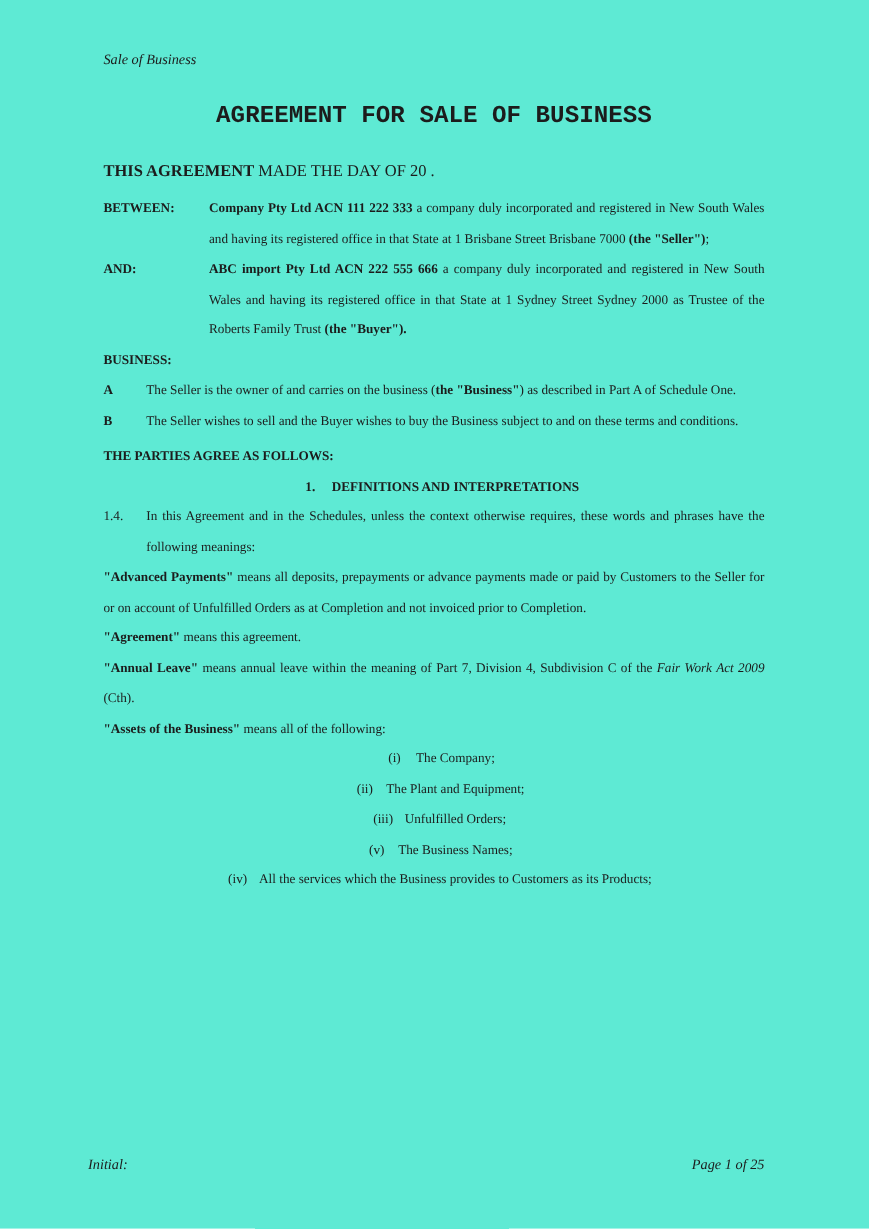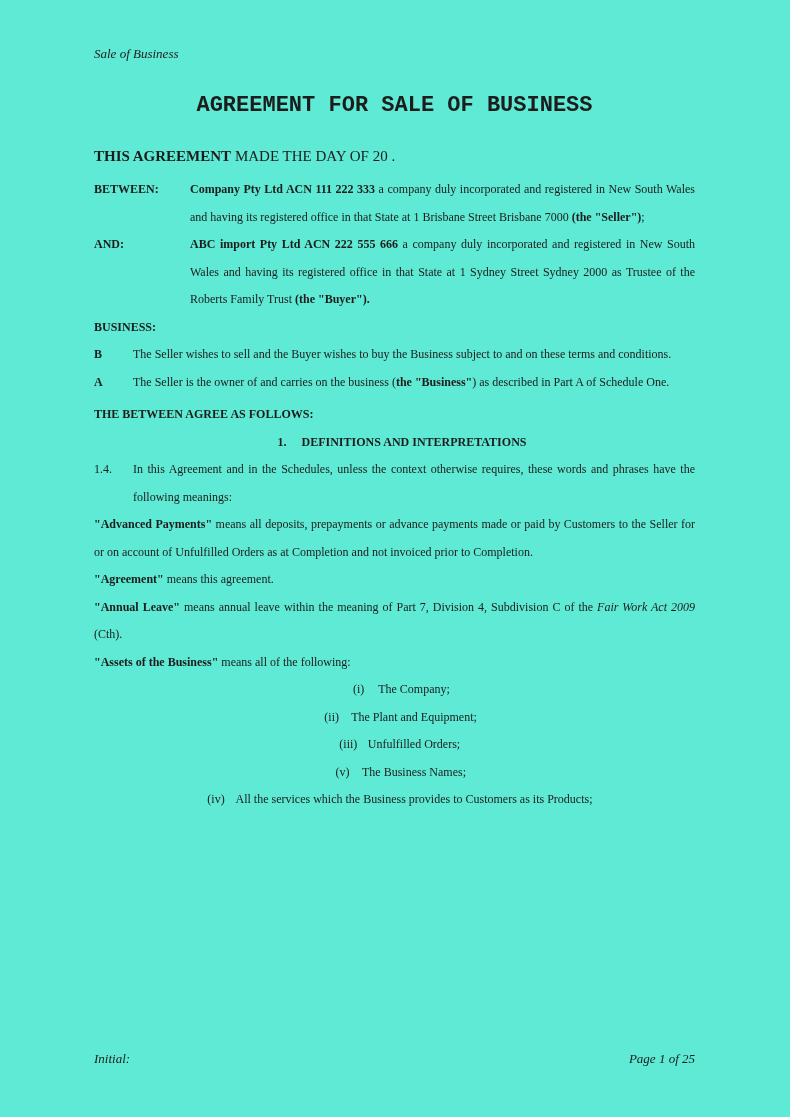--- a/index.html
+++ b/index.html
@@ -48,21 +48,21 @@
   .hang39 { padding-left: 39px; text-indent: -39px; text-align: justify; }
   .hang39.left { text-align: center; }
   .nlabel { display: inline-block; width: 39px; text-indent: 0; }
   .nlabel.bold { font-weight: bold; }
   .bold { font-weight: bold; }
   .ital { font-style: italic; }
   .just { text-align: justify; }
   .gap-before { margin-top: 5px; }
   .footer {
     position: absolute;
-    left: 94px;
+    left: 80px;
     right: 95px;
     top: 1051px;
     display: flex;
     justify-content: space-between;
     font-style: italic;
     font-size: 13px;
     line-height: 15px;
   }
 </style>
 </head>
@@ -87,28 +87,28 @@
         <span class="plabel">BETWEEN:</span><span class="bold">Company Pty Ltd ACN 111 222 333</span><span> a company duly incorporated and registered in New South Wales and having its registered office in that State at 1 Brisbane Street Brisbane 7000 </span><span class="bold">(the "Seller")</span><span>;</span>
       </p>
 
       <p class="hang96">
         <span class="plabel">AND:</span><span class="bold">ABC import Pty Ltd ACN 222 555 666</span><span> a company duly incorporated and registered in New South Wales and having its registered office in that State at 1 Sydney Street Sydney 2000 as Trustee of the Roberts Family Trust </span><span class="bold">(the "Buyer").</span>
       </p>
 
       <p class="bold">BUSINESS:</p>
 
       <p class="hang39">
+        <span class="nlabel bold">A</span><span>The Seller is the owner of and carries on the business (</span><span class="bold">the "Business"</span><span>) as described in Part A of Schedule One.</span>
+      </p>
+
+      <p class="hang39">
         <span class="nlabel bold">B</span><span>The Seller wishes to sell and the Buyer wishes to buy the Business subject to and on these terms and conditions.</span>
       </p>
 
-      <p class="hang39">
-        <span class="nlabel bold">A</span><span>The Seller is the owner of and carries on the business (</span><span class="bold">the "Business"</span><span>) as described in Part A of Schedule One.</span>
-      </p>
-
-      <p class="bold gap-before">THE BETWEEN AGREE AS FOLLOWS:</p>
+      <p class="bold gap-before">THE PARTIES AGREE AS FOLLOWS:</p>
 
       <p class="hang39 left">
         <span class="nlabel bold">1.</span><span class="bold">DEFINITIONS AND INTERPRETATIONS</span>
       </p>
 
       <p class="hang39">
         <span class="nlabel">1.4.</span><span>In this Agreement and in the Schedules, unless the context otherwise requires, these words and phrases have the following meanings:</span>
       </p>
 
       <p class="just">

